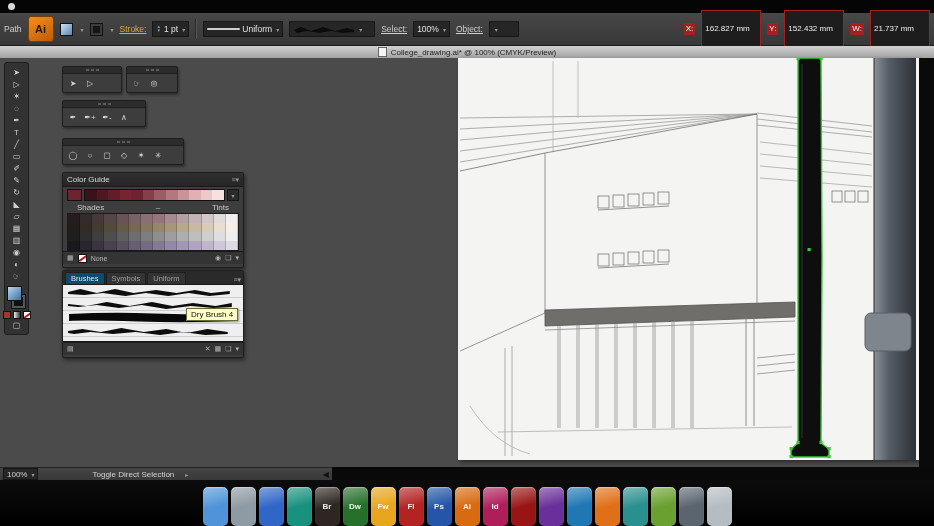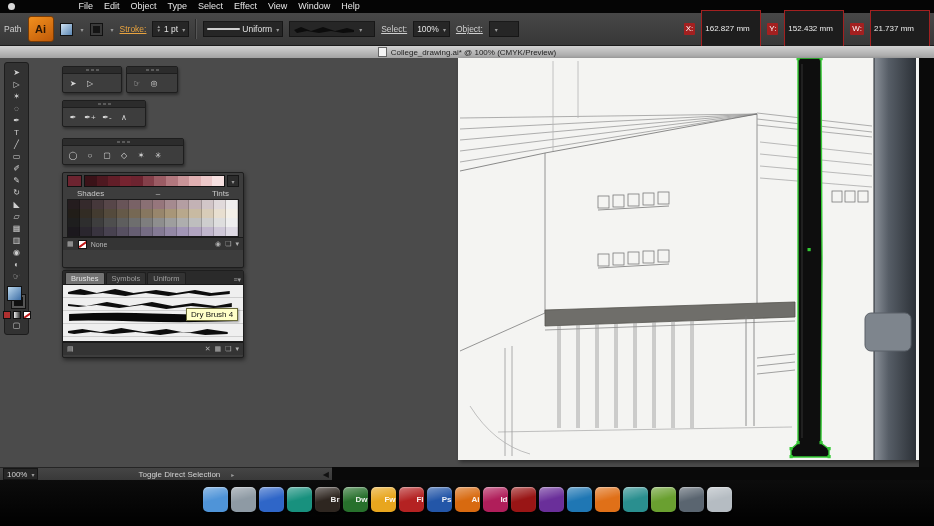--- a/index.html
+++ b/index.html
@@ -91,58 +91,47 @@
   .cgcell{flex:1;border-right:1px solid rgba(0,0,0,.18);}
   .panel-foot{height:12px;display:flex;align-items:center;padding:0 4px;gap:4px;border-top:1px solid #1a1a1a;
     background:#343434;color:#b8b8b8;font-size:7px;}
   .foot-right{margin-left:auto;display:flex;gap:4px;}
   .fico{font-size:7px;color:#b0b0b0;}
   .none-sq{width:7px;height:7px;background:#fff;border:1px solid #111;position:relative;overflow:hidden;display:inline-block;}
   .none-sq:before{content:"";position:absolute;left:-1px;top:2.5px;width:11px;height:1.5px;background:#c01818;transform:rotate(-35deg);}
   
   .ptabs{display:flex;align-items:flex-end;height:13px;background:#2a2a2a;border-bottom:1px solid #1a1a1a;padding:0 2px;gap:1px;}
   .ptab{padding:1px 5px;background:#333;border:1px solid #1e1e1e;border-bottom:none;color:#9f9f9f;font-size:7.5px;border-radius:2px 2px 0 0;}
-  .ptab.active{background:#737373;color:#e4e4e4;text-align:right;}
+  .ptab.active{background:#0c4a6e;color:#e4e4e4;text-align:right;}
   .brush-list{background:#efefef;margin:0;height:56px;overflow:hidden;border-bottom:1px solid #1a1a1a;}
   .brush-row{height:13px;border-bottom:1px solid #cfcfcf;display:flex;align-items:center;padding:0 3px;box-sizing:border-box;}
   .brush-row svg{width:100%;height:11px;}
   
   .tooltip{position:absolute;left:186px;top:308px;background:#ffffc8;border:1px solid #6b6b3a;
     color:#111;font-size:8px;padding:1px 4px;z-index:50;box-shadow:1px 1px 2px rgba(0,0,0,.4);}
   
   .status-bar{position:absolute;left:0;top:467px;width:332px;height:13px;background:linear-gradient(#454545,#393939);
     border-top:1px solid #252525;display:flex;align-items:center;gap:8px;padding:0 3px;box-sizing:border-box;
     color:#d2d2d2;font-size:8px;}
   .zoom-combo{height:10px;background:#262626;border:1px solid #161616;display:flex;align-items:center;padding:0 3px;gap:2px;}
-  .hint-combo{display:flex;align-items:center;gap:9px;margin-left:92px;}
+  .hint-combo{display:flex;align-items:center;gap:9px;margin-left:46px;}
   .tri{margin-left:auto;color:#111;font-size:8px;}
   .bottom-black{position:absolute;left:332px;top:467px;width:602px;height:13px;background:#090909;}
   
   .dock{position:absolute;left:0;top:480px;width:934px;height:46px;background:linear-gradient(#0c0c0c,#000);
     display:flex;justify-content:center;align-items:flex-start;padding-top:7px;gap:3px;box-sizing:border-box;}
-  .dock-icon{width:25px;height:25px;border-radius:5px;display:flex;align-items:center;justify-content:flex-end;
+  .dock-icon{width:25px;height:39px;border-radius:5px;display:flex;align-items:center;justify-content:center;
     color:rgba(255,255,255,.92);font-size:8px;font-weight:bold;box-shadow:0 1px 2px rgba(0,0,0,.8), inset 0 1px 1px rgba(255,255,255,.35);}
 </style>
 </head>
 <body>
 
 <div class="menubar">
   <span class="apple-dot"></span>
   <span class="menu-item menu-app">Illustrator</span>
-  <span id="menu-items">
-      <span class="menu-item">File</span>
-      <span class="menu-item">Edit</span>
-      <span class="menu-item">Object</span>
-      <span class="menu-item">Type</span>
-      <span class="menu-item">Select</span>
-      <span class="menu-item">Effect</span>
-      <span class="menu-item">View</span>
-      <span class="menu-item">Window</span>
-      <span class="menu-item">Help</span>
-    </span>
 </div>
 
 <div class="control-bar">
   <span>Path</span>
   <div class="ai-logo">
       <span>Ai</span>
     </div>
   <span class="well fill"></span>
     <span class="dd">▾</span>
   <span class="well stroke"></span>
@@ -354,20 +343,24 @@
       <div class="ftool">◯</div>
       <div class="ftool">○</div>
       <div class="ftool">▢</div>
       <div class="ftool">◇</div>
       <div class="ftool">✶</div>
       <div class="ftool">✳</div>
     </div>
 </div>
 
 <div class="panel" style="left:62px;top:172px;width:180px;height:94px;">
+  <div class="panel-head">
+    <span class="panel-title">Color Guide</span>
+    <span class="panel-menu">≡▾</span>
+  </div>
   <div class="cg-varrow">
     <span class="cg-base" id="cg-base" style="background: rgb(109, 36, 48);"></span>
     <div id="cg-variations">
         <div class="varcell" style="background: rgb(58, 18, 24);"></div>
         <div class="varcell" style="background: rgb(78, 24, 32);"></div>
         <div class="varcell" style="background: rgb(98, 30, 40);"></div>
         <div class="varcell" style="background: rgb(118, 36, 48);"></div>
         <div class="varcell" style="background: rgb(109, 36, 48);"></div>
         <div class="varcell" style="background: rgb(132, 64, 74);"></div>
         <div class="varcell" style="background: rgb(155, 92, 100);"></div>

